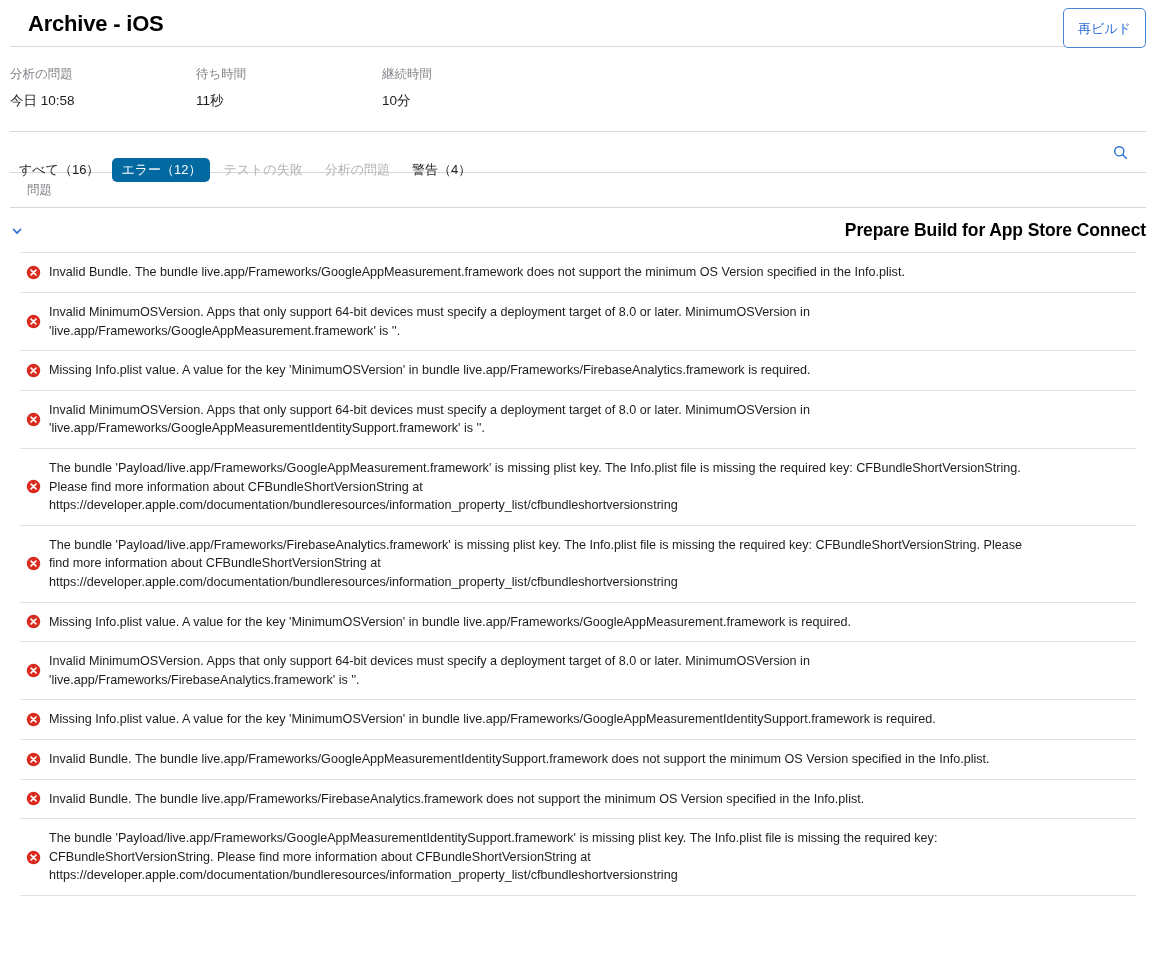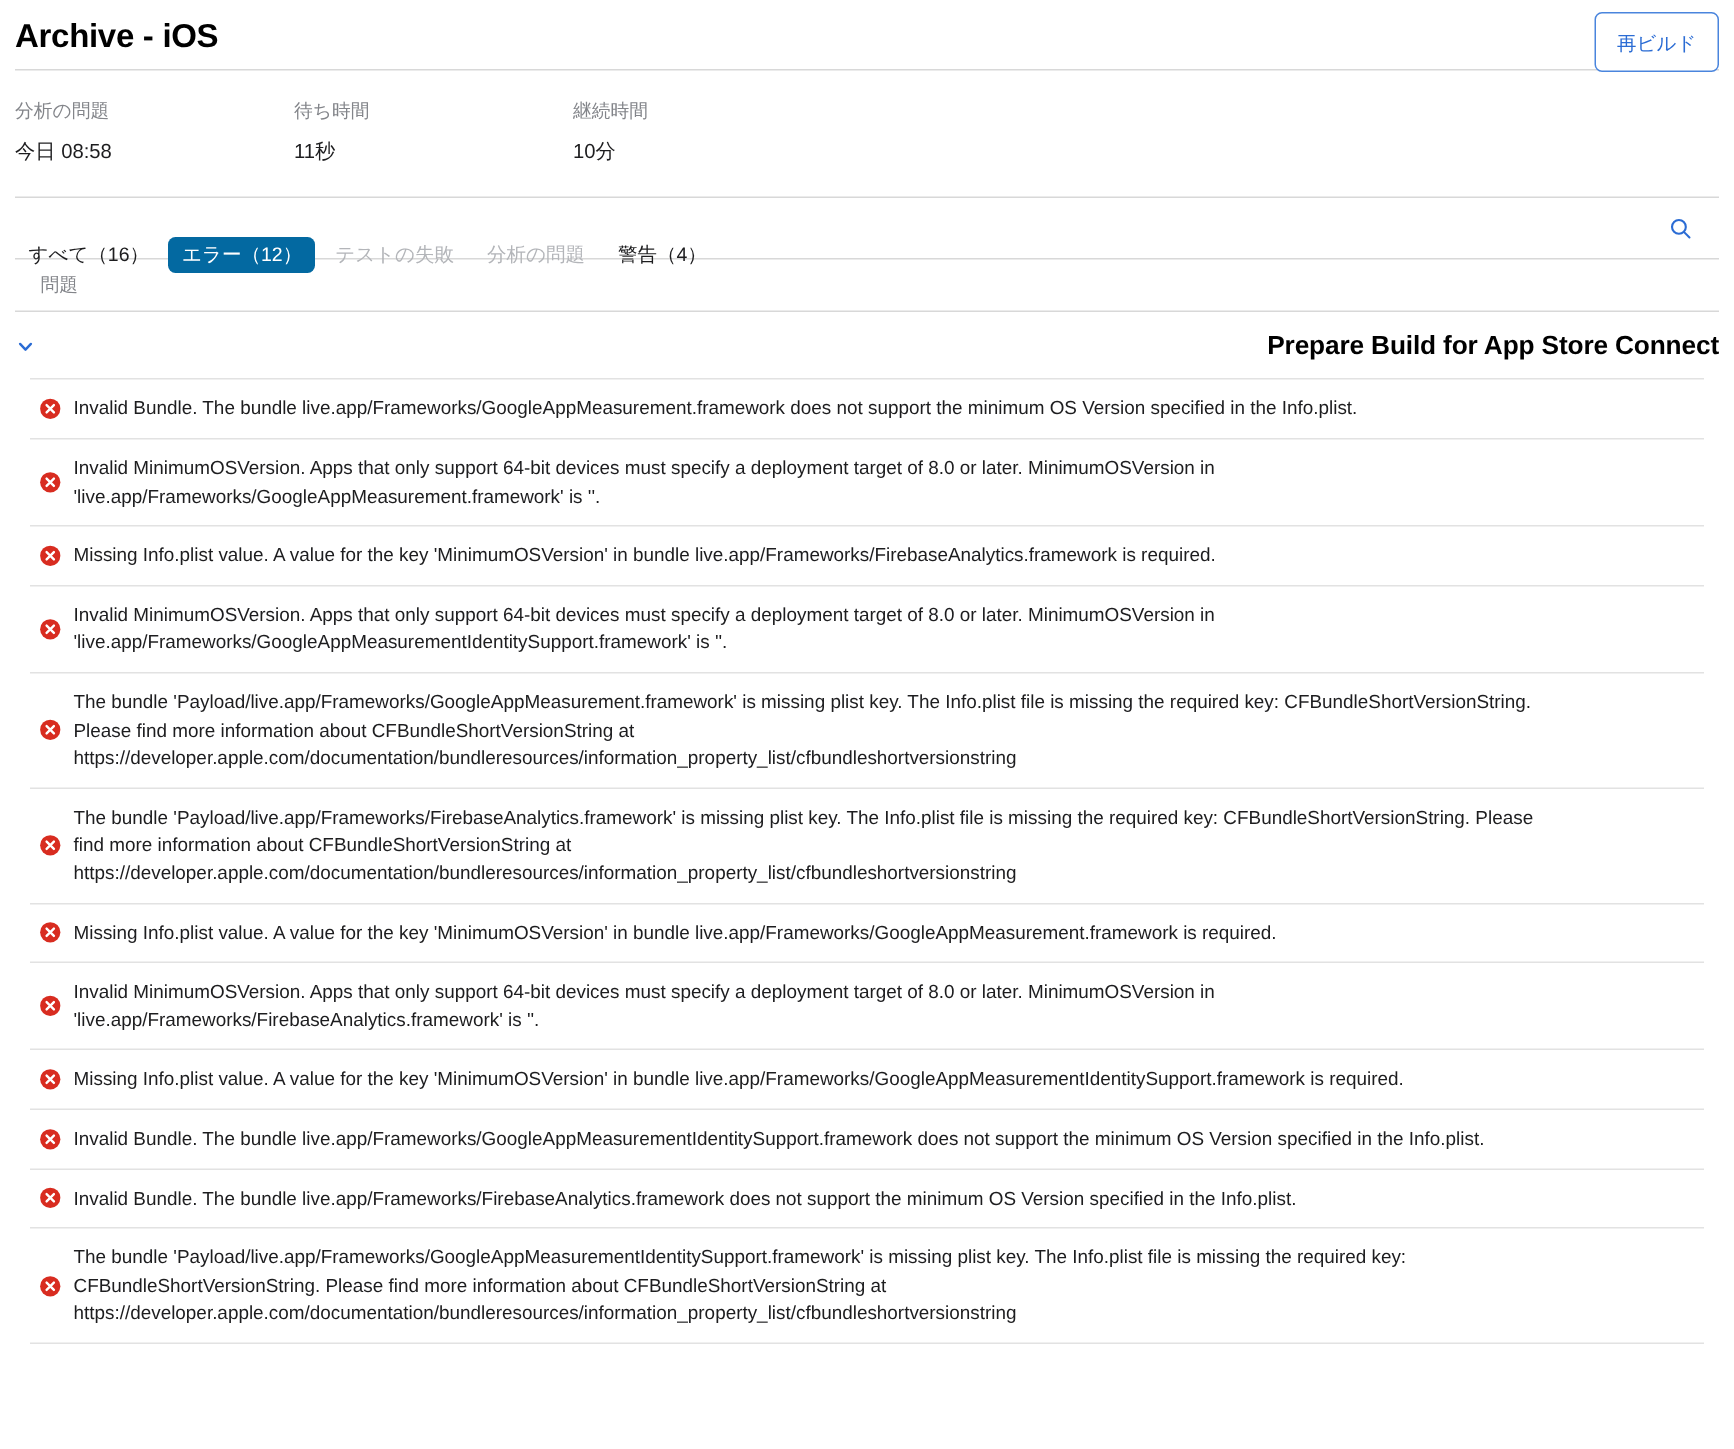--- a/index.html
+++ b/index.html
@@ -14,21 +14,21 @@
     font-family: "Liberation Sans", "DejaVu Sans", sans-serif;
     color: #1d1d1f;
     -webkit-font-smoothing: antialiased;
     overflow: hidden;
   }
 
   
   .page-header {
     position: relative;
     height: 46px;
-    padding: 0 10px;
+    padding: 0 28px;
     display: flex;
     align-items: center;
   }
   .page-title {
     font-size: 22px;
     font-weight: bold;
     letter-spacing: -0.2px;
     color: #000000;
     margin: 0;
     line-height: 1;
@@ -191,21 +191,21 @@
 
 <div class="page-header">
   <h1 class="page-title">Archive - iOS</h1>
   <button class="rebuild-button">再ビルド</button>
 </div>
 <div class="hrule"></div>
 
 <div class="meta-strip">
   <div class="meta-col">
     <div class="meta-label">分析の問題</div>
-    <div class="meta-value">今日 08:58</div>
+    <div class="meta-value">今日 10:58</div>
   </div>
   <div class="meta-col">
     <div class="meta-label">待ち時間</div>
     <div class="meta-value">11秒</div>
   </div>
   <div class="meta-col">
     <div class="meta-label">継続時間</div>
     <div class="meta-value">10分</div>
   </div>
 </div>

